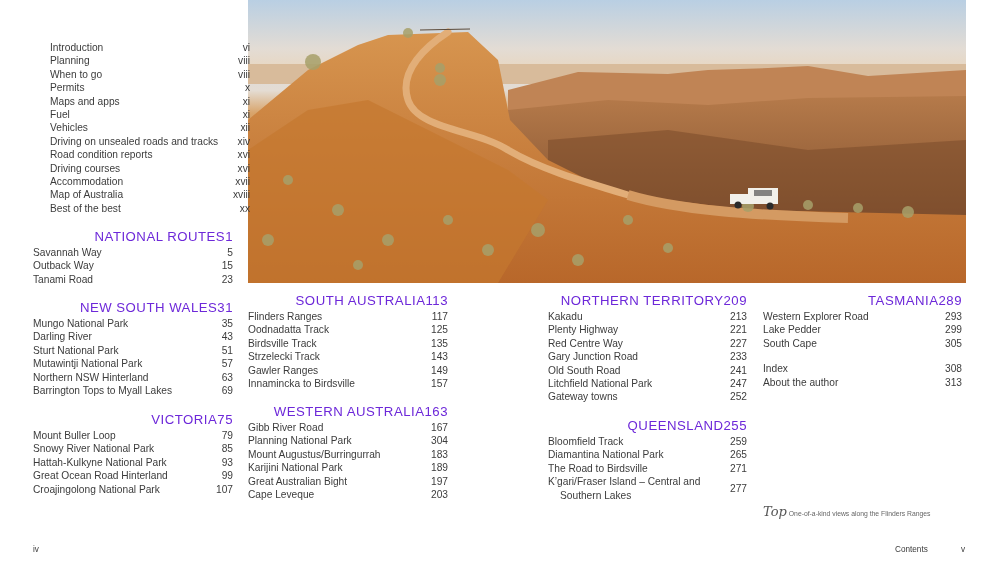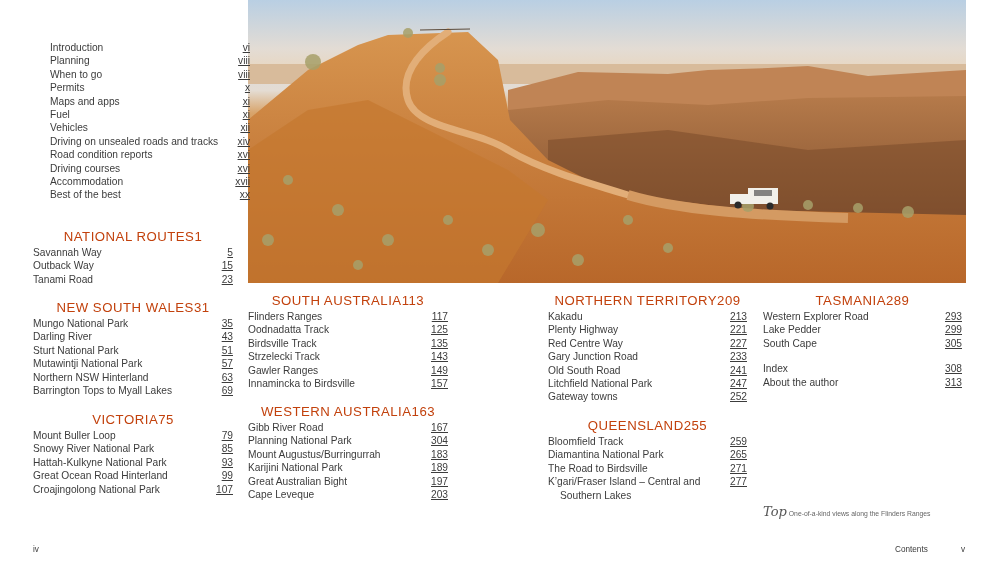--- a/index.html
+++ b/index.html
@@ -8,27 +8,27 @@
 
     .photo {
       position: absolute; left: 248px; top: 0; width: 718px; height: 283px; overflow: hidden;
       background: linear-gradient(180deg, #c9d8e6 0%, #e4dcd3 32%, #d8a46a 40%, #c47a3a 55%, #a8622b 72%, #c98a48 100%);
     }
     .photo svg { position: absolute; left: 0; top: 0; width: 100%; height: 100%; }
 
     .toc-col { position: absolute; font-size: 10.2px; line-height: 13.4px; }
     .row { display: flex; justify-content: space-between; white-space: nowrap; }
     .row .label { color: #3c3c3c; }
-    .row .page { color: #3c3c3c; text-align: right; text-decoration: underline; }
-    .row.wrap { white-space: normal; align-items: flex-start; }
+    .row .page { color: #3c3c3c; text-align: right; }
+    .row.wrap { white-space: normal; align-items: center; }
     .row.wrap .label { white-space: normal; padding-left: 12px; text-indent: -12px; max-width: 170px; }
 
     .section-head {
-      display: flex; justify-content: center; font-size: 13.2px; letter-spacing: 0.5px;
-      color: #c2410c; line-height: 16px; margin-bottom: 1px;
+      display: flex; justify-content: flex-end; font-size: 13.2px; letter-spacing: 0.5px;
+      color: #6d28d9; line-height: 16px; margin-bottom: 1px;
     }
     .gap { height: 12px; }
 
     .caption { position: absolute; left: 763px; top: 504px; font-size: 6.8px; color: #666; }
     .caption .cap-lead { font-family: "DejaVu Serif", serif; font-style: italic; font-size: 13px; margin-right: 2px; color: #555; }
 
     .folio { position: absolute; top: 545px; font-size: 8.2px; color: #3a3a3a; }
   </style>
 </head>
 <body>
@@ -137,20 +137,24 @@
       </div>
     <div class="row">
         <span class="label">Driving courses</span>
         <span class="page">xvi</span>
       </div>
     <div class="row">
         <span class="label">Accommodation</span>
         <span class="page">xvii</span>
       </div>
     <div class="row">
+        <span class="label">Map of Australia</span>
+        <span class="page">xviii</span>
+      </div>
+    <div class="row">
         <span class="label">Best of the best</span>
         <span class="page">xx</span>
       </div>
   </div>
 </div>
 
 <div class="toc-col" style="left:33px; top:229px; width:200px;">
   <div class="section-head">
       <span>NATIONAL ROUTES</span>
       <span>1</span>

